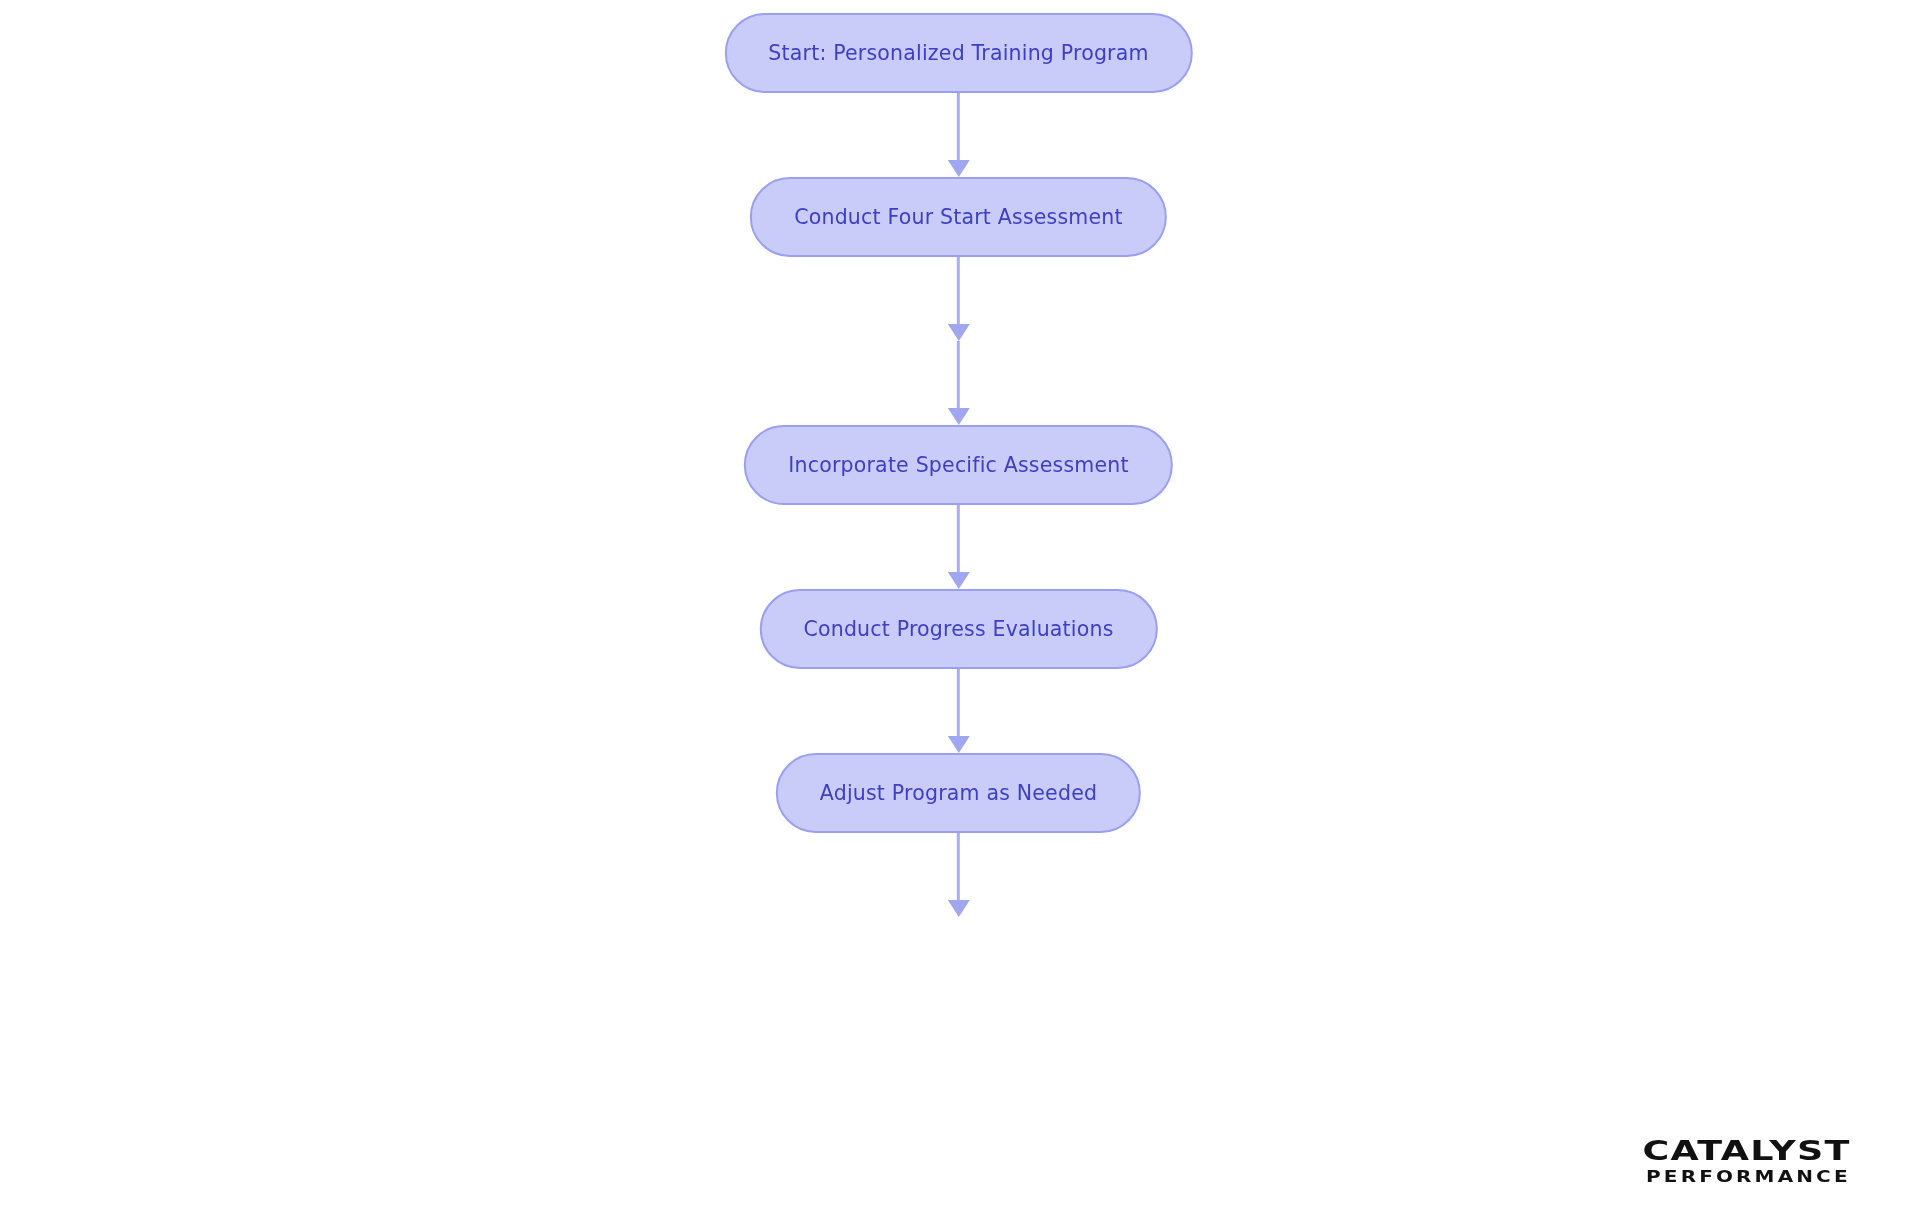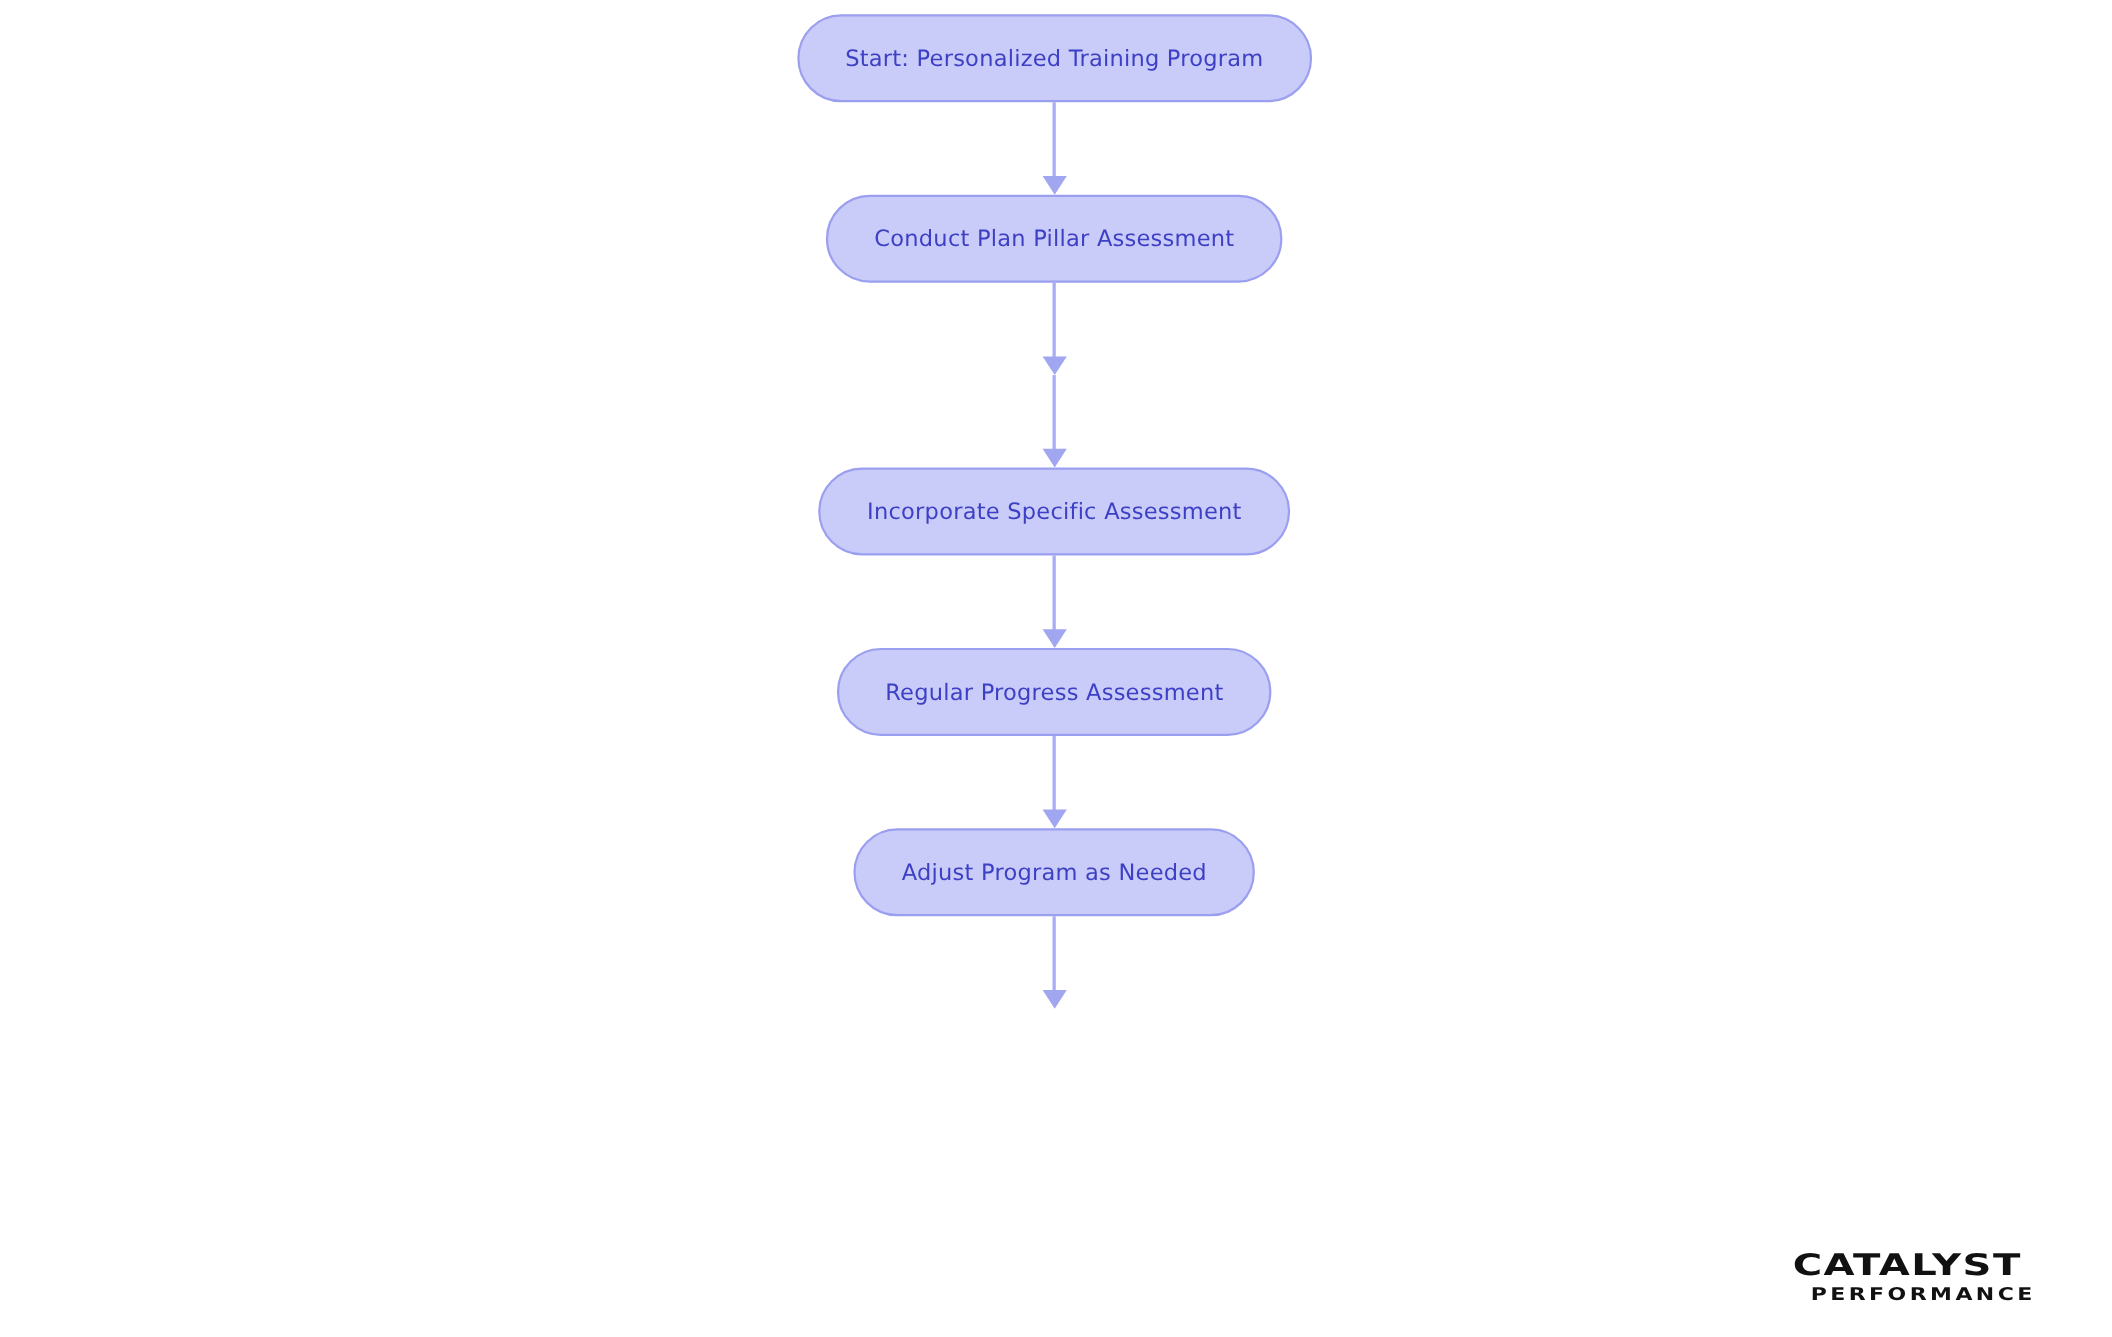--- a/index.html
+++ b/index.html
@@ -58,20 +58,21 @@
     height: 0;
     border-left: 11px solid transparent;
     border-right: 11px solid transparent;
     border-top: 17px solid #a0a6f0;
     margin-top: -1px;
   }
   .logo {
     position: absolute;
     right: 66px;
     bottom: 30px;
+    text-align: right;
     color: #111111;
   }
   .logo-line1 {
     font-weight: 900;
     font-size: 27px;
     line-height: 1;
     letter-spacing: 1px;
     transform: scaleX(1.35);
     transform-origin: 100% 50%;
   }
@@ -92,41 +93,41 @@
 
   <div class="flow">
 
     <div class="node">Start: Personalized Training Program</div>
 
     <div class="arrow">
       <div class="line"></div>
       <div class="head"></div>
     </div>
 
-    <div class="node">Conduct Plan Pillar Assessment</div>
+    <div class="node">Conduct Four Start Assessment</div>
 
     <div class="arrow">
       <div class="line"></div>
       <div class="head"></div>
     </div>
 
 
     <div class="arrow">
       <div class="line"></div>
       <div class="head"></div>
     </div>
 
     <div class="node">Incorporate Specific Assessment</div>
 
     <div class="arrow">
       <div class="line"></div>
       <div class="head"></div>
     </div>
 
-    <div class="node">Regular Progress Assessment</div>
+    <div class="node">Conduct Progress Evaluations</div>
 
     <div class="arrow">
       <div class="line"></div>
       <div class="head"></div>
     </div>
 
     <div class="node">Adjust Program as Needed</div>
 
     <div class="arrow">
       <div class="line"></div>

